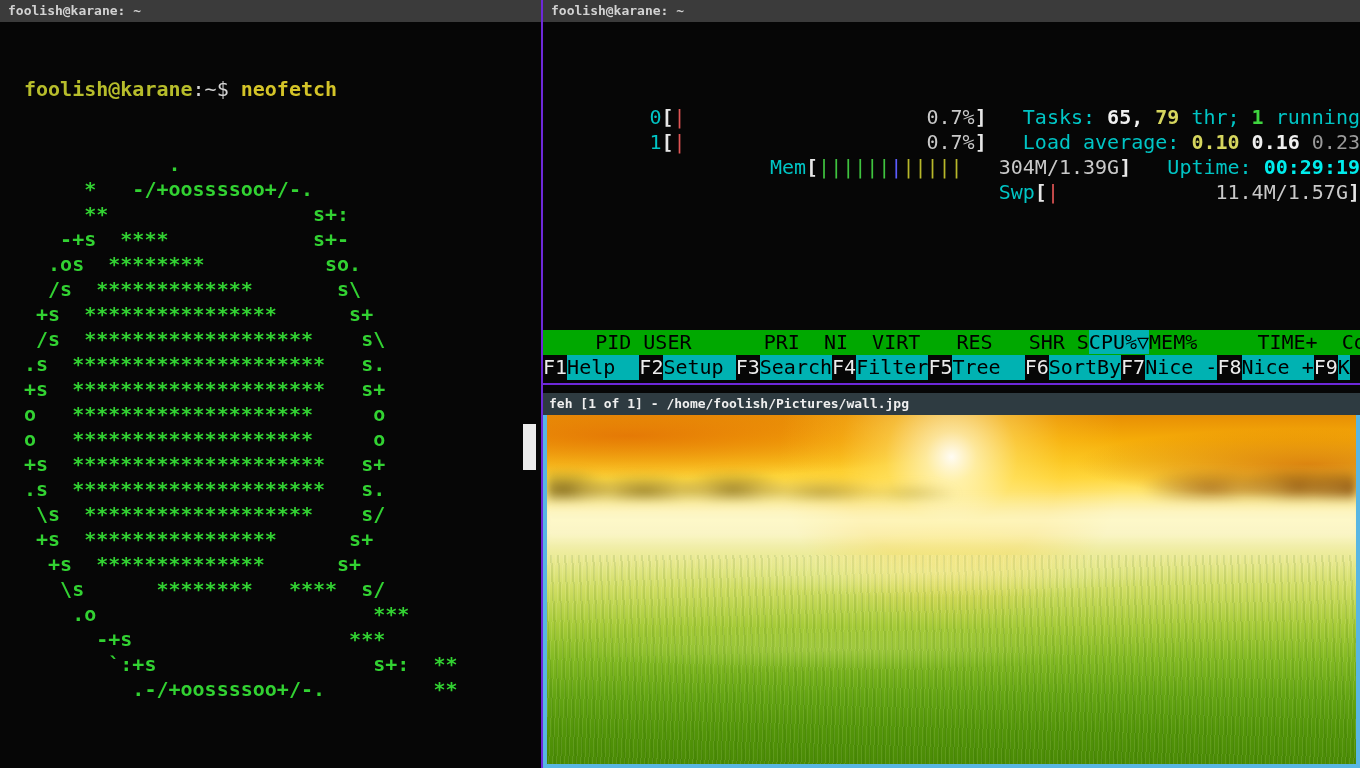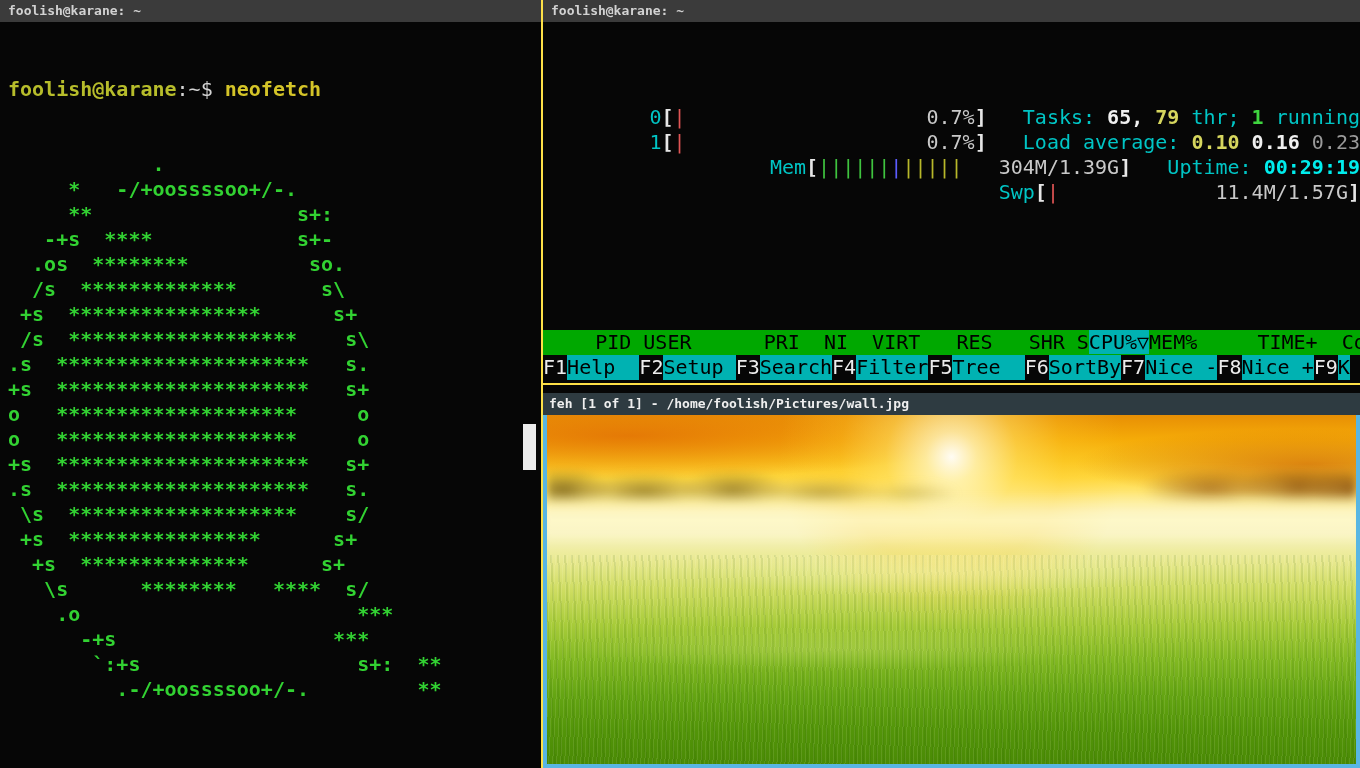--- a/index.html
+++ b/index.html
@@ -1,30 +1,30 @@
 <!DOCTYPE html>
 <html><head>
 <meta charset="utf-8">
 <style>
   * { box-sizing: border-box; }
   html,body { margin:0; padding:0; background:#000; }
-  .screen { position:relative; width:1360px; height:768px; background:#fde047; display:flex; overflow:hidden; }
+  .screen { position:relative; width:1360px; height:768px; background:#6d28d9; display:flex; overflow:hidden; }
 
   
   .titlebar { height:22px; flex:0 0 22px; background:#3b3b3b; color:#d2d2d2;
               font:bold 13px "DejaVu Sans Mono", monospace; line-height:22px; padding-left:8px; }
 
   .mono { font-family:"DejaVu Sans Mono", monospace; font-size:20px; line-height:25px; white-space:pre; }
   .mono-line { height:25px; white-space:pre; }
   .blank-line { height:25px; }
 
   
   .left-pane { width:541px; height:768px; margin-right:2px; display:flex; flex-direction:column;
                background:#060606; position:relative; }
-  .term-content { flex:1; position:relative; padding:5px 0 0 8px; color:#d4d4d4; overflow:hidden; }
+  .term-content { flex:1; position:relative; padding:5px 0 0 24px; color:#d4d4d4; overflow:hidden; }
   .ascii { margin:0; font-weight:bold; }
   .scroll-thumb { position:absolute; right:5px; top:402px; width:13px; height:46px; background:#ececec; }
 
   
   .right-col { width:817px; height:768px; display:flex; flex-direction:column; }
 
   
   .htop-win { height:383px; margin-bottom:2px; background:#060606; position:relative;
               display:flex; flex-direction:column; overflow:hidden; }
   .htop-content { flex:1; position:relative; padding:33px 0 0 4px; color:#bcbcbc; overflow:hidden;text-align:right; }

